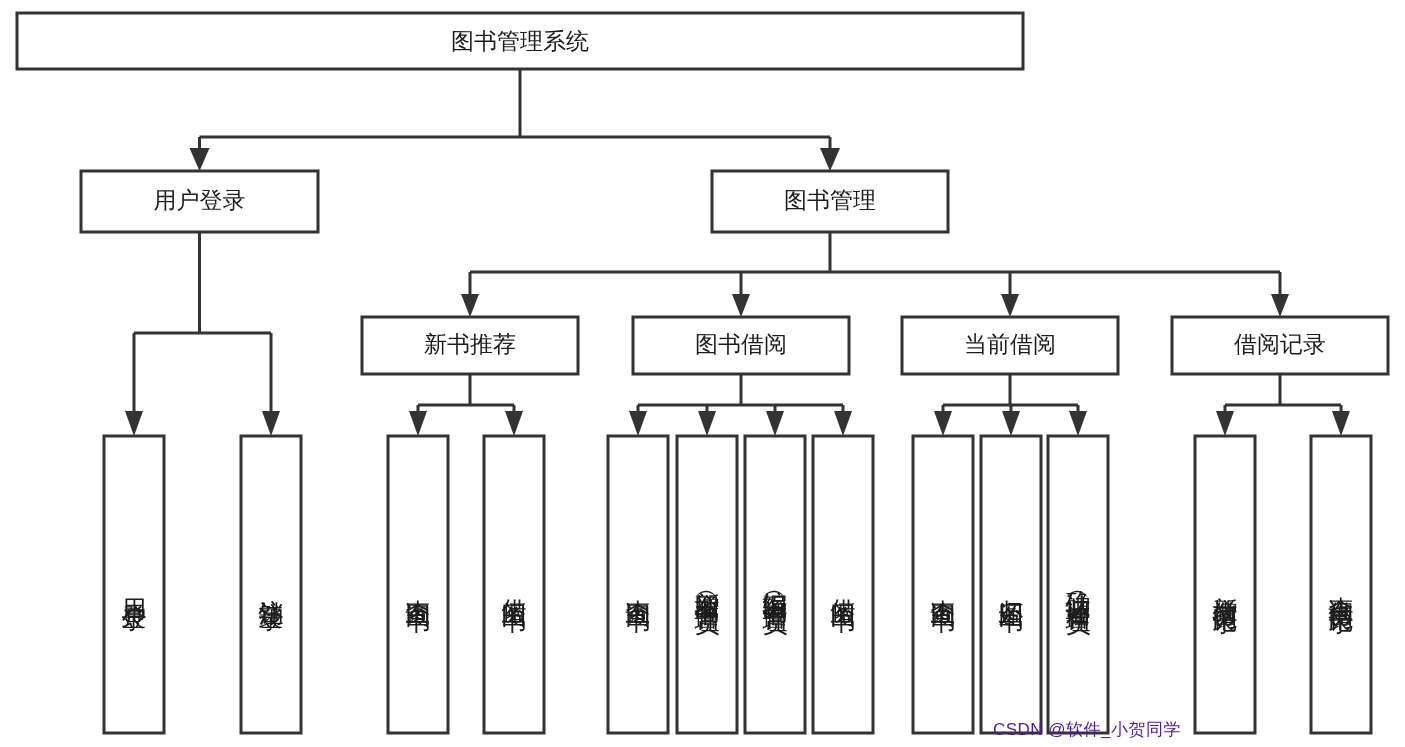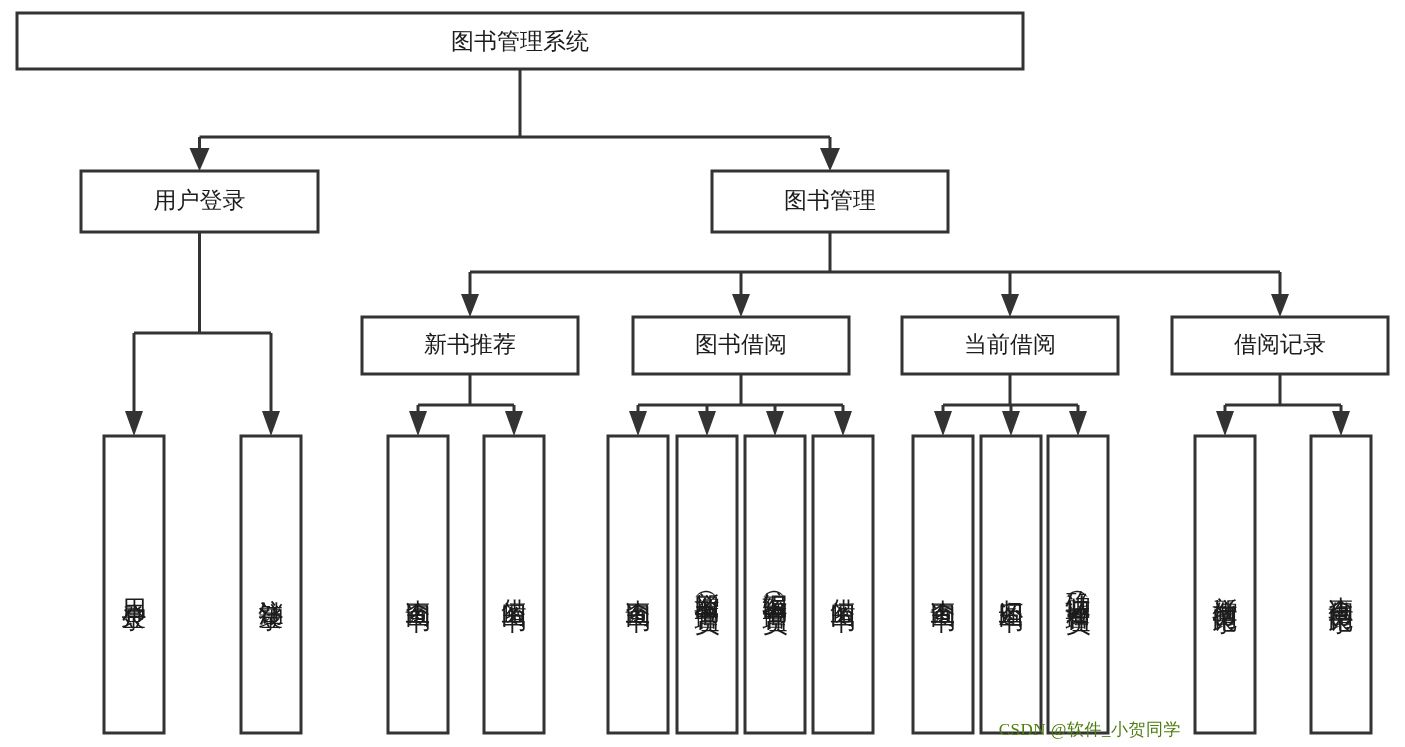--- a/index.html
+++ b/index.html
@@ -62,23 +62,23 @@
     align-items: center;
     justify-content: center;
     text-align: center;
     white-space: nowrap;
     pointer-events: none;
   }
   .watermark {
     position: absolute;
     right: 10px;
     bottom: 6px;
-    font-family: Liberation Serif, serif;
+    font-family: Liberation Sans, sans-serif;
     font-size: 17px;
-    color: #4d7c0f;
+    color: #4c1d95;
     letter-spacing: 0.5px;
     white-space: nowrap;
   }
 </style>
 </head>
 <body>
 
 <div id="diagram-root">
 
   <svg class="flow" viewBox="0 0 1405 747">

